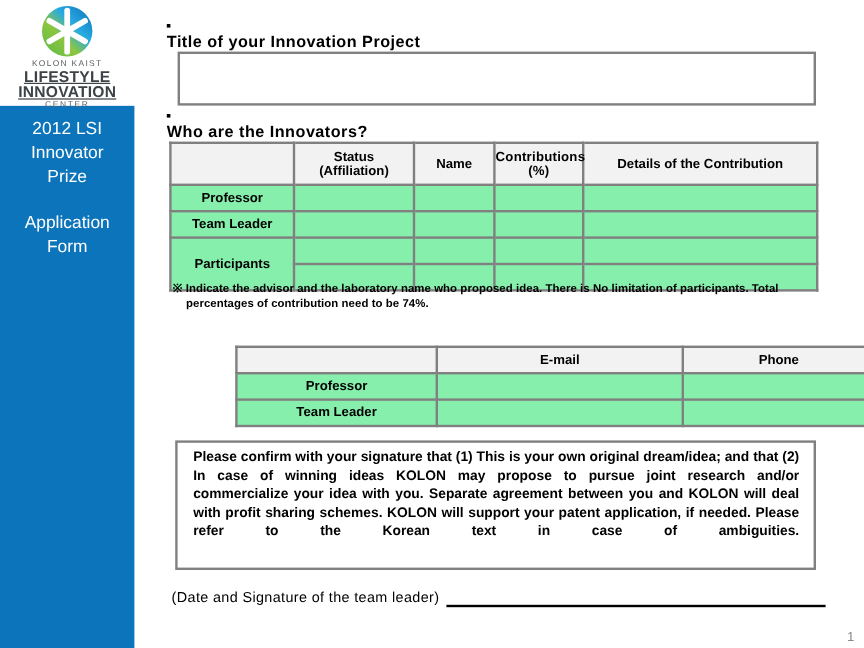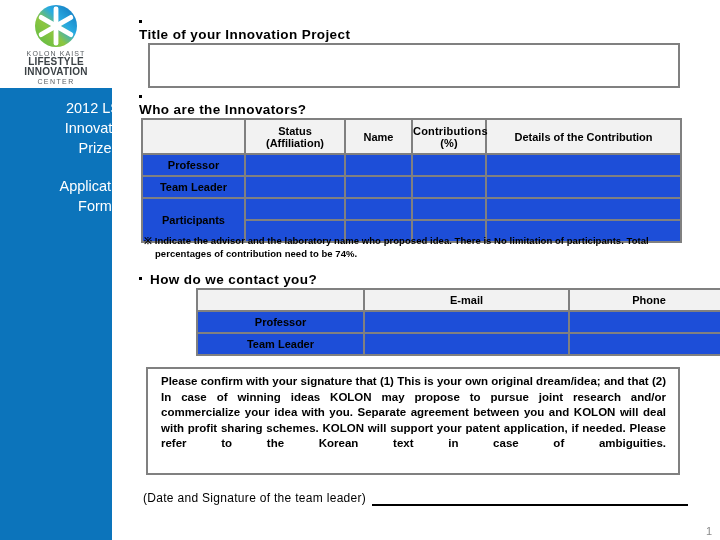--- a/index.html
+++ b/index.html
@@ -40,33 +40,32 @@
     margin: 3px auto 1px auto;
     position: relative;
   }
   .logo-text-line {
     font-family: "Liberation Sans", sans-serif;
     color: #5b6064;
     line-height: 1.0;
     letter-spacing: 0.6px;
   }
   #logo-l1 { font-size: 7px; letter-spacing: 1.1px; }
-  #logo-l2 { font-size: 10px; font-weight: bold; color: #3c4246; letter-spacing: 0.2px; }
+  #logo-l2 { font-size: 13px; font-weight: bold; color: #3c4246; letter-spacing: 0.2px; text-decoration: underline; }
   #logo-l3 { font-size: 7px; letter-spacing: 1.4px; margin-top: 1px; }
 
   .sidebar-title {
     position: absolute;
     left: 0;
     width: 112px;
     text-align: center;
     color: #ffffff;
     font-size: 14.5px;
     line-height: 20px;
     font-family: "Liberation Sans", sans-serif;
-    margin-left: 39px;
   }
   #sidebar-title-1 { top: 98px; }
   #sidebar-title-2 { top: 176px; }
 
   
   #main {
     position: absolute;
     left: 112px;
     top: 0;
     width: 608px;
@@ -114,21 +113,21 @@
     table-layout: fixed;
     background: #ffffff;
   }
   table.grid td, table.grid th {
     border: 2px solid #808080;
     font-size: 11px;
     font-weight: bold;
     text-align: center;
     vertical-align: middle;
     padding: 0;
-    background: #1d4ed8;
+    background: #86efac;
     font-family: "Liberation Sans", sans-serif;
   }
   table.grid th {
     background: #f2f2f2;
   }
   td.rowhdr {
     background: #f2f2f2;
     text-align: right;
     padding-right: 6px;
     font-size: 11px;
@@ -342,24 +341,20 @@
   </tbody>
     </table>
 
   <div id="innovators-note">
     <span class="note-ind">
       <span>※</span>
       <span>Indicate the advisor and the laboratory name who proposed idea. There is No limitation of participants. Total percentages of contribution need to be 74%.</span>
     </span>
   </div>
 
-  <div class="bullet-row" style="left:27px; top:272px;">
-    <span class="bullet-dot"></span>
-    <span class="bullet-label">How do we contact you?</span>
-  </div>
 
   <table class="grid" id="contact-table">
     <colgroup>
         <col class="k0">
         <col class="k1">
         <col class="k2">
       </colgroup>
     <tbody>
         <tr>
       <th></th>

